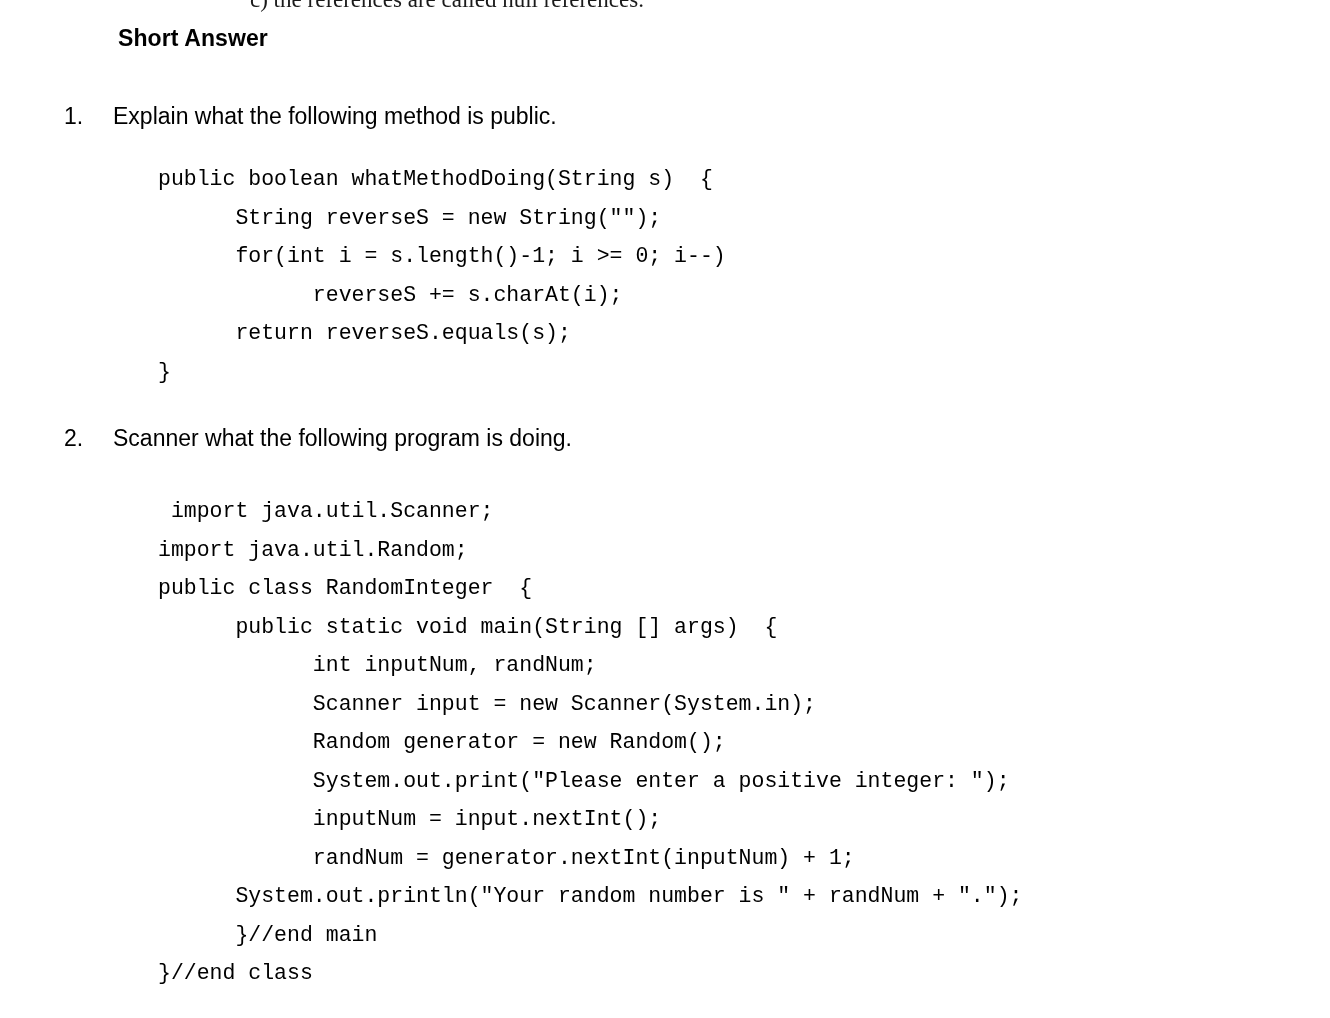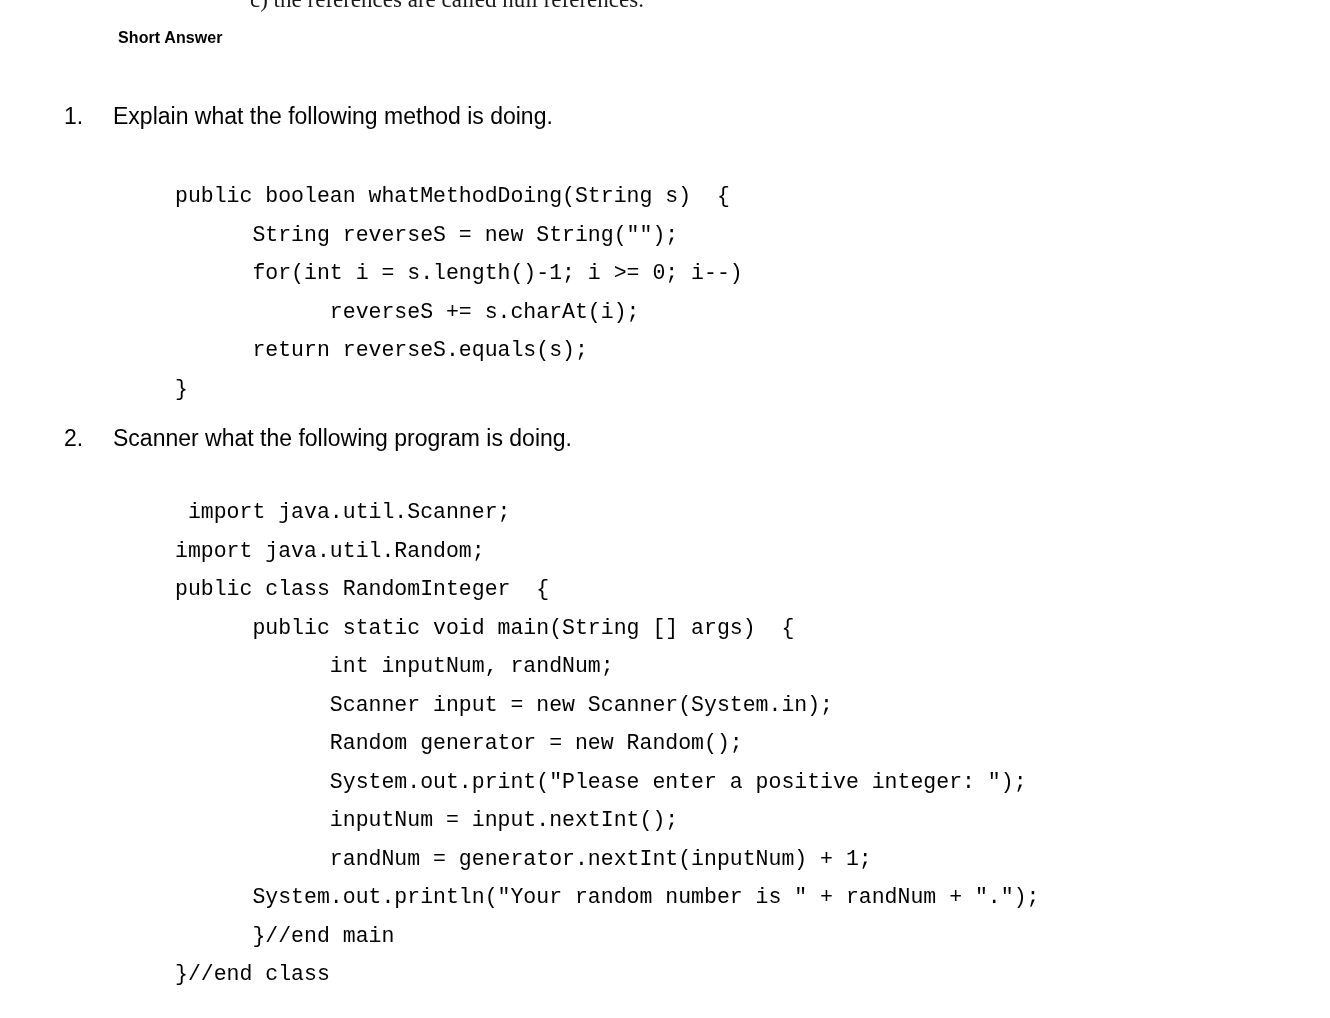--- a/index.html
+++ b/index.html
@@ -26,21 +26,21 @@
     line-height: 26px;
     color: #1a1a1a;
     white-space: pre;
   }
 
   .section-heading {
     position: absolute;
     left: 118px;
     top: 24px;
     font-family: "Liberation Sans", sans-serif;
-    font-size: 16px;
+    font-size: 23px;
     font-weight: bold;
     line-height: 28px;
     letter-spacing: 0.1px;
     white-space: pre;
   }
 
   .question {
     position: absolute;
     left: 64px;
     font-family: "Liberation Sans", sans-serif;
@@ -61,41 +61,41 @@
   #question-2 { top: 423px; }
 
   .code-block {
     position: absolute;
     left: 158px;
     font-family: "Liberation Mono", "DejaVu Sans Mono", monospace;
     font-size: 21.5px;
     line-height: 38.5px;
     white-space: pre;
     color: #000000;
-    margin: 17px;
+    margin: 0;
   }
 
   #code-block-1 { top: 160px; }
-  #code-block-2 { top: 476px; }
+  #code-block-2 { top: 492px; }
 
   .code-line {
     white-space: pre;
     display: block;
     height: 38.5px;
   }
 </style>
 </head>
 <body>
 
 <div class="clipped-line">c) the references are called null references.</div>
 
 <div class="section-heading">Short Answer</div>
 
 <div class="question" id="question-1">
-  <span class="q-num">1.</span><span class="q-text">Explain what the following method is doing.</span>
+  <span class="q-num">1.</span><span class="q-text">Explain what the following method is public.</span>
 </div>
 
 <pre class="code-block" id="code-block-1"><span class="code-line">public boolean whatMethodDoing(String s)  {</span><span class="code-line">      String reverseS = new String("");</span><span class="code-line">      for(int i = s.length()-1; i &gt;= 0; i--)</span><span class="code-line">            reverseS += s.charAt(i);</span><span class="code-line">      return reverseS.equals(s);</span><span class="code-line">}</span></pre>
 
 <div class="question" id="question-2">
   <span class="q-num">2.</span><span class="q-text">Scanner what the following program is doing.</span>
 </div>
 
 <pre class="code-block" id="code-block-2"><span class="code-line"> import java.util.Scanner;</span><span class="code-line">import java.util.Random;</span><span class="code-line">public class RandomInteger  {</span><span class="code-line">      public static void main(String [] args)  {</span><span class="code-line">            int inputNum, randNum;</span><span class="code-line">            Scanner input = new Scanner(System.in);</span><span class="code-line">            Random generator = new Random();</span><span class="code-line">            System.out.print("Please enter a positive integer: ");</span><span class="code-line">            inputNum = input.nextInt();</span><span class="code-line">            randNum = generator.nextInt(inputNum) + 1;</span><span class="code-line">      System.out.println("Your random number is " + randNum + ".");</span><span class="code-line">      }//end main</span><span class="code-line">}//end class</span></pre>
 

